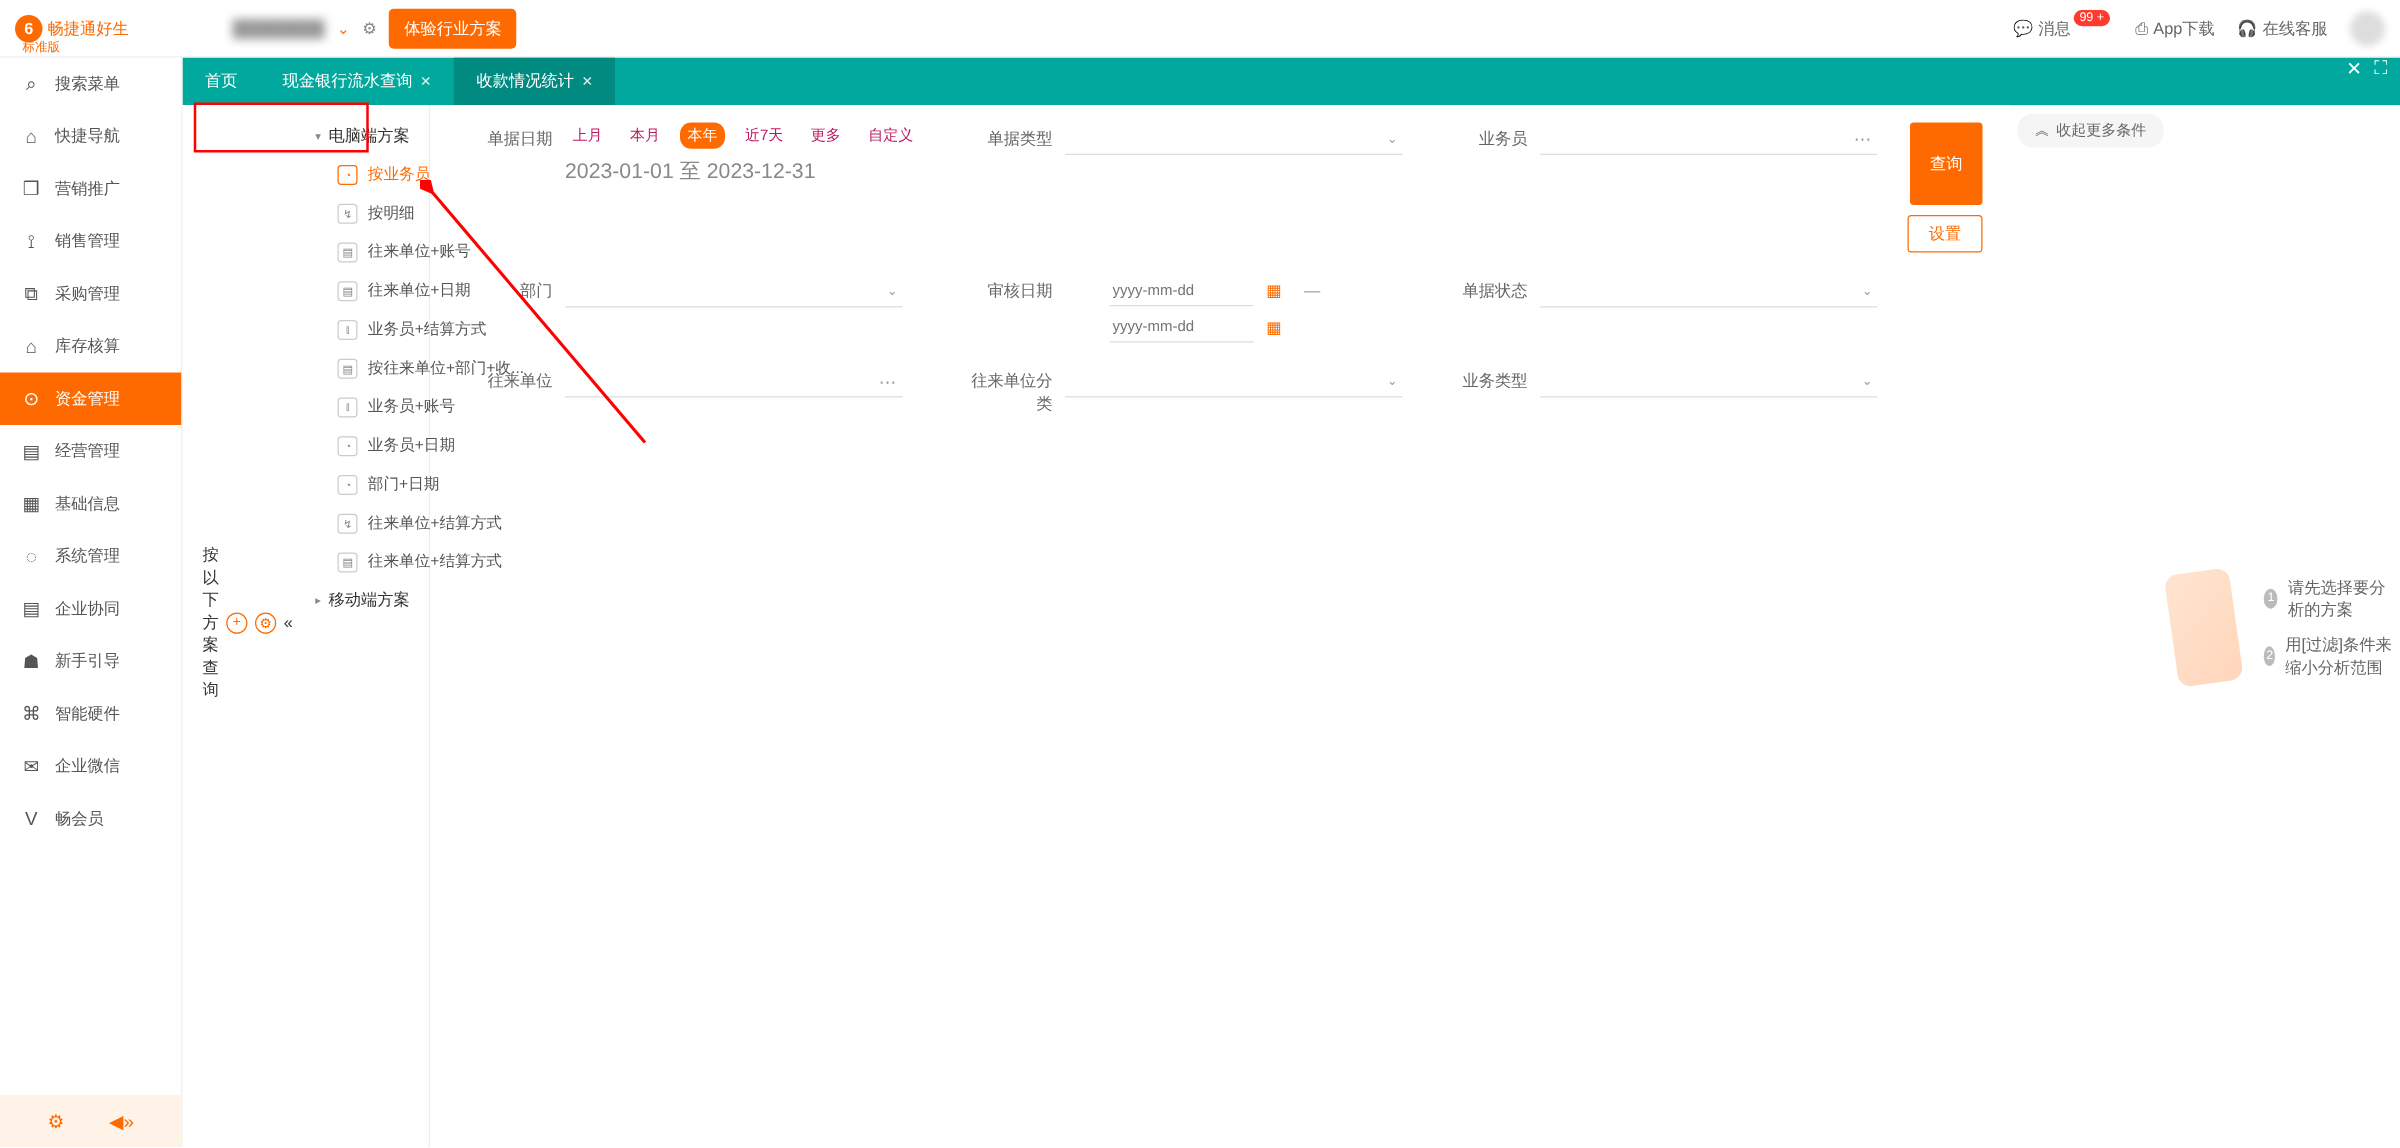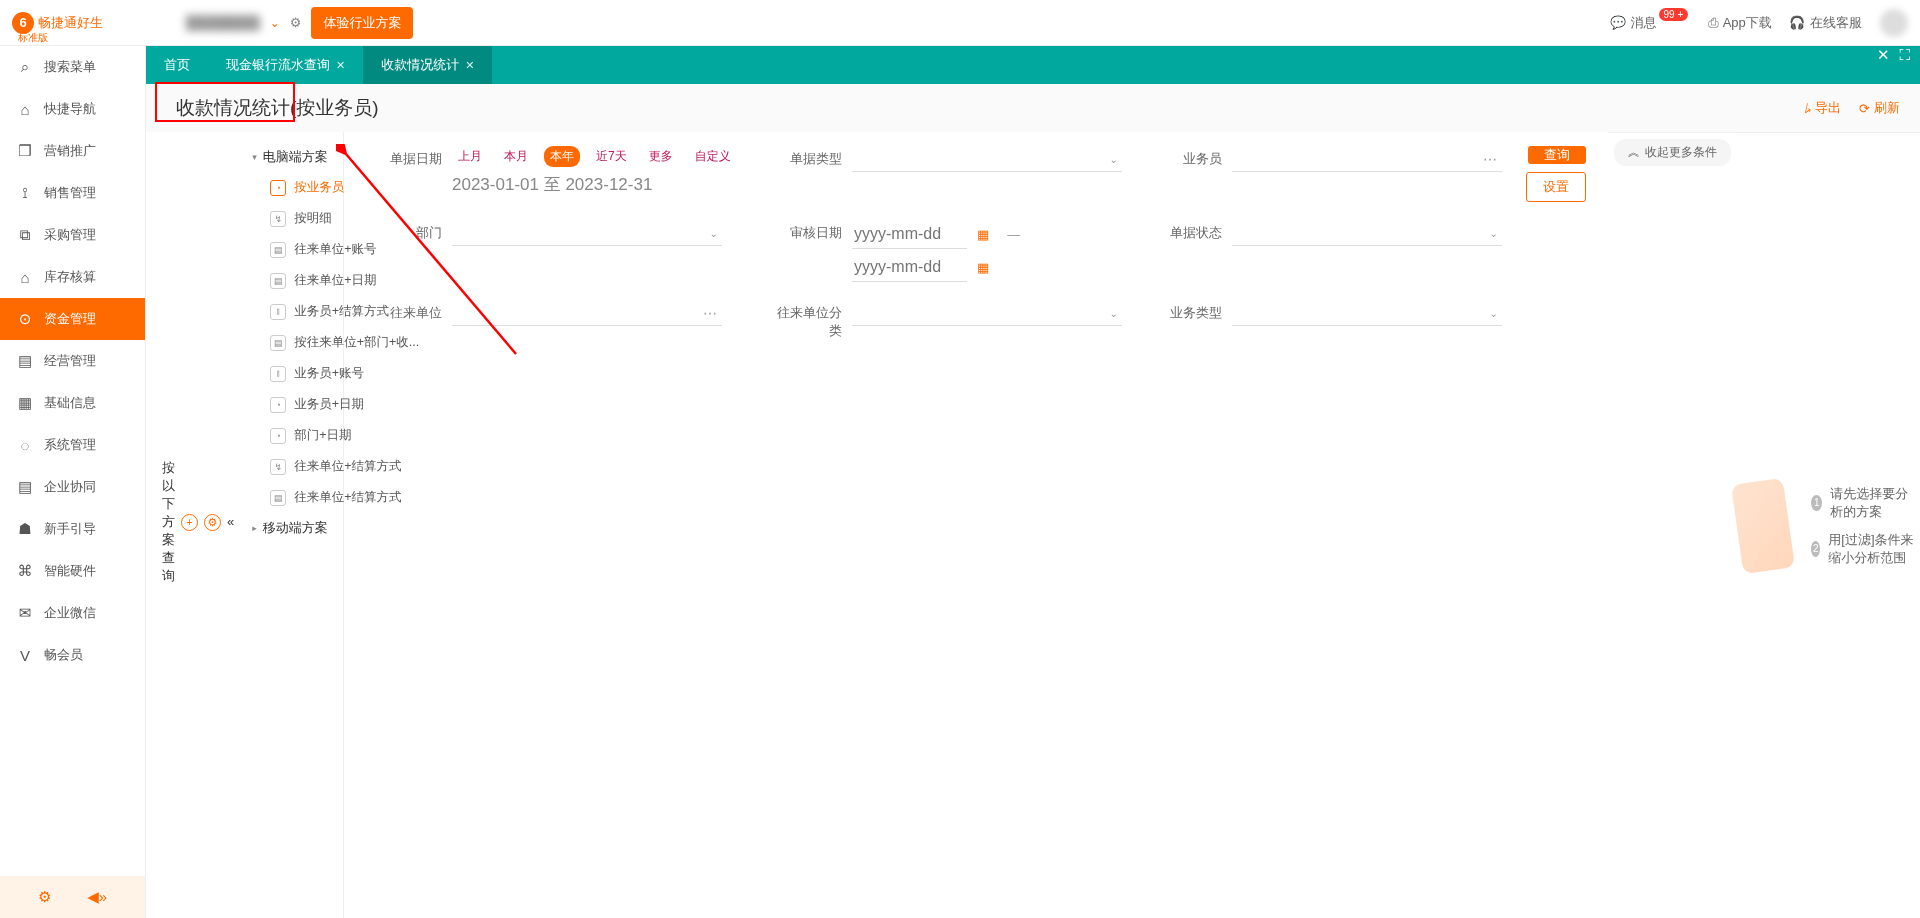--- a/index.html
+++ b/index.html
@@ -72,25 +72,25 @@
 .fcontrol { flex: 1; display: flex; align-items: center; flex-wrap: wrap; gap: 4px; min-width: 0; }
 .fselect { width: 270px; border: none; border-bottom: 1px solid #ddd; background: transparent; font-size: 13px; padding: 5px 2px; color: #333; }
 .fselect.more { width: 270px; }
 .fselect-wrap { position: relative; display: inline-flex; align-items: center; }
 .fselect-wrap .caret { position: absolute; right: 4px; color: #999; font-size: 10px; pointer-events: none; }
 .fselect-wrap .dots { position: absolute; right: 4px; color: #999; font-size: 14px; pointer-events: none; letter-spacing: 1px; }
 .date-chips { display: flex; gap: 10px; align-items: center; flex-wrap: wrap; }
 .chip { font-size: 12px; color: #be185d; cursor: pointer; padding: 2px 6px; border-radius: 9px; }
 .chip.active { background: #ff6a00; color: #fff; }
 .date-range-text { font-size: 17px; color: #888; width: 100%; margin-top: 2px; }
-.date-inp { width: 115px; border: none; border-bottom: 1px solid #ddd; font-size: 16px; padding: 5px 2px; color: #aaa; }
+.date-inp { width: 115px; border: none; border-bottom: 1px solid #ddd; font-size: 12px; padding: 5px 2px; color: #aaa; margin-left: 36px; }
 .cal-icn { color: #ff6a00; font-size: 13px; padding: 0 6px; }
 .dash { color: #999; padding: 0 8px; }
 .right-btns { display: flex; flex-direction: column; gap: 8px; align-items: flex-end; }
-.q-btn { background: #ff6a00; color: #fff; border: none; padding: 0 16px; border-radius: 3px; font-size: 13px; cursor: pointer; }
+.q-btn { background: #ff6a00; color: #fff; border: none; padding: 24px 16px; border-radius: 3px; font-size: 13px; cursor: pointer; }
 .s-btn { background: #fff; color: #ff6a00; border: 1px solid #ff6a00; padding: 5px 16px; border-radius: 3px; font-size: 13px; cursor: pointer; }
 
 .collapse-bar { text-align: center; padding: 6px; border-top: 1px solid #f0f0f0; }
 .collapse-btn { display: inline-flex; align-items: center; gap: 5px; background: #f5f5f5; border: none; padding: 5px 14px; border-radius: 12px; font-size: 12px; color: #666; cursor: pointer; }
 
 .result-area { flex: 1; display: flex; align-items: center; justify-content: center; position: relative; border-top: 1px solid #eee; }
 .result-inner { display: flex; align-items: center; gap: 22px; }
 .robot { width: 90px; height: 90px; background: linear-gradient(135deg,#ffb27a,#ff8a3d); border-radius: 10px; opacity: .35; position: relative; transform: rotate(-8deg); }
 .tips { display: flex; flex-direction: column; gap: 10px; font-size: 13px; color: #666; }
 .tip { display: flex; align-items: center; gap: 8px; }
@@ -220,33 +220,20 @@
               <span>收款情况统计</span>
               <span class="x">✕</span>
             </div>
           </div>
         <div class="tab-close">
           <span>✕</span>
           <span>⛶</span>
         </div>
       </div>
 
-      <div class="page-title-row">
-        <span class="page-title">收款情况统计(按业务员)</span>
-        <div class="title-actions">
-          <span class="title-link">
-              <span>⭞</span>
-              <span>导出</span>
-            </span>
-          <span class="title-link">
-              <span>⟳</span>
-              <span>刷新</span>
-            </span>
-        </div>
-      </div>
 
       <div class="content-row">
 
         <div class="scheme-panel">
           <div class="sp-head">
             <span>按以下方案查询</span>
             <span class="sp-icons">
               <span class="circ">+</span>
               <span class="circ">⚙</span>
               <span class="collapse-ico">«</span>

